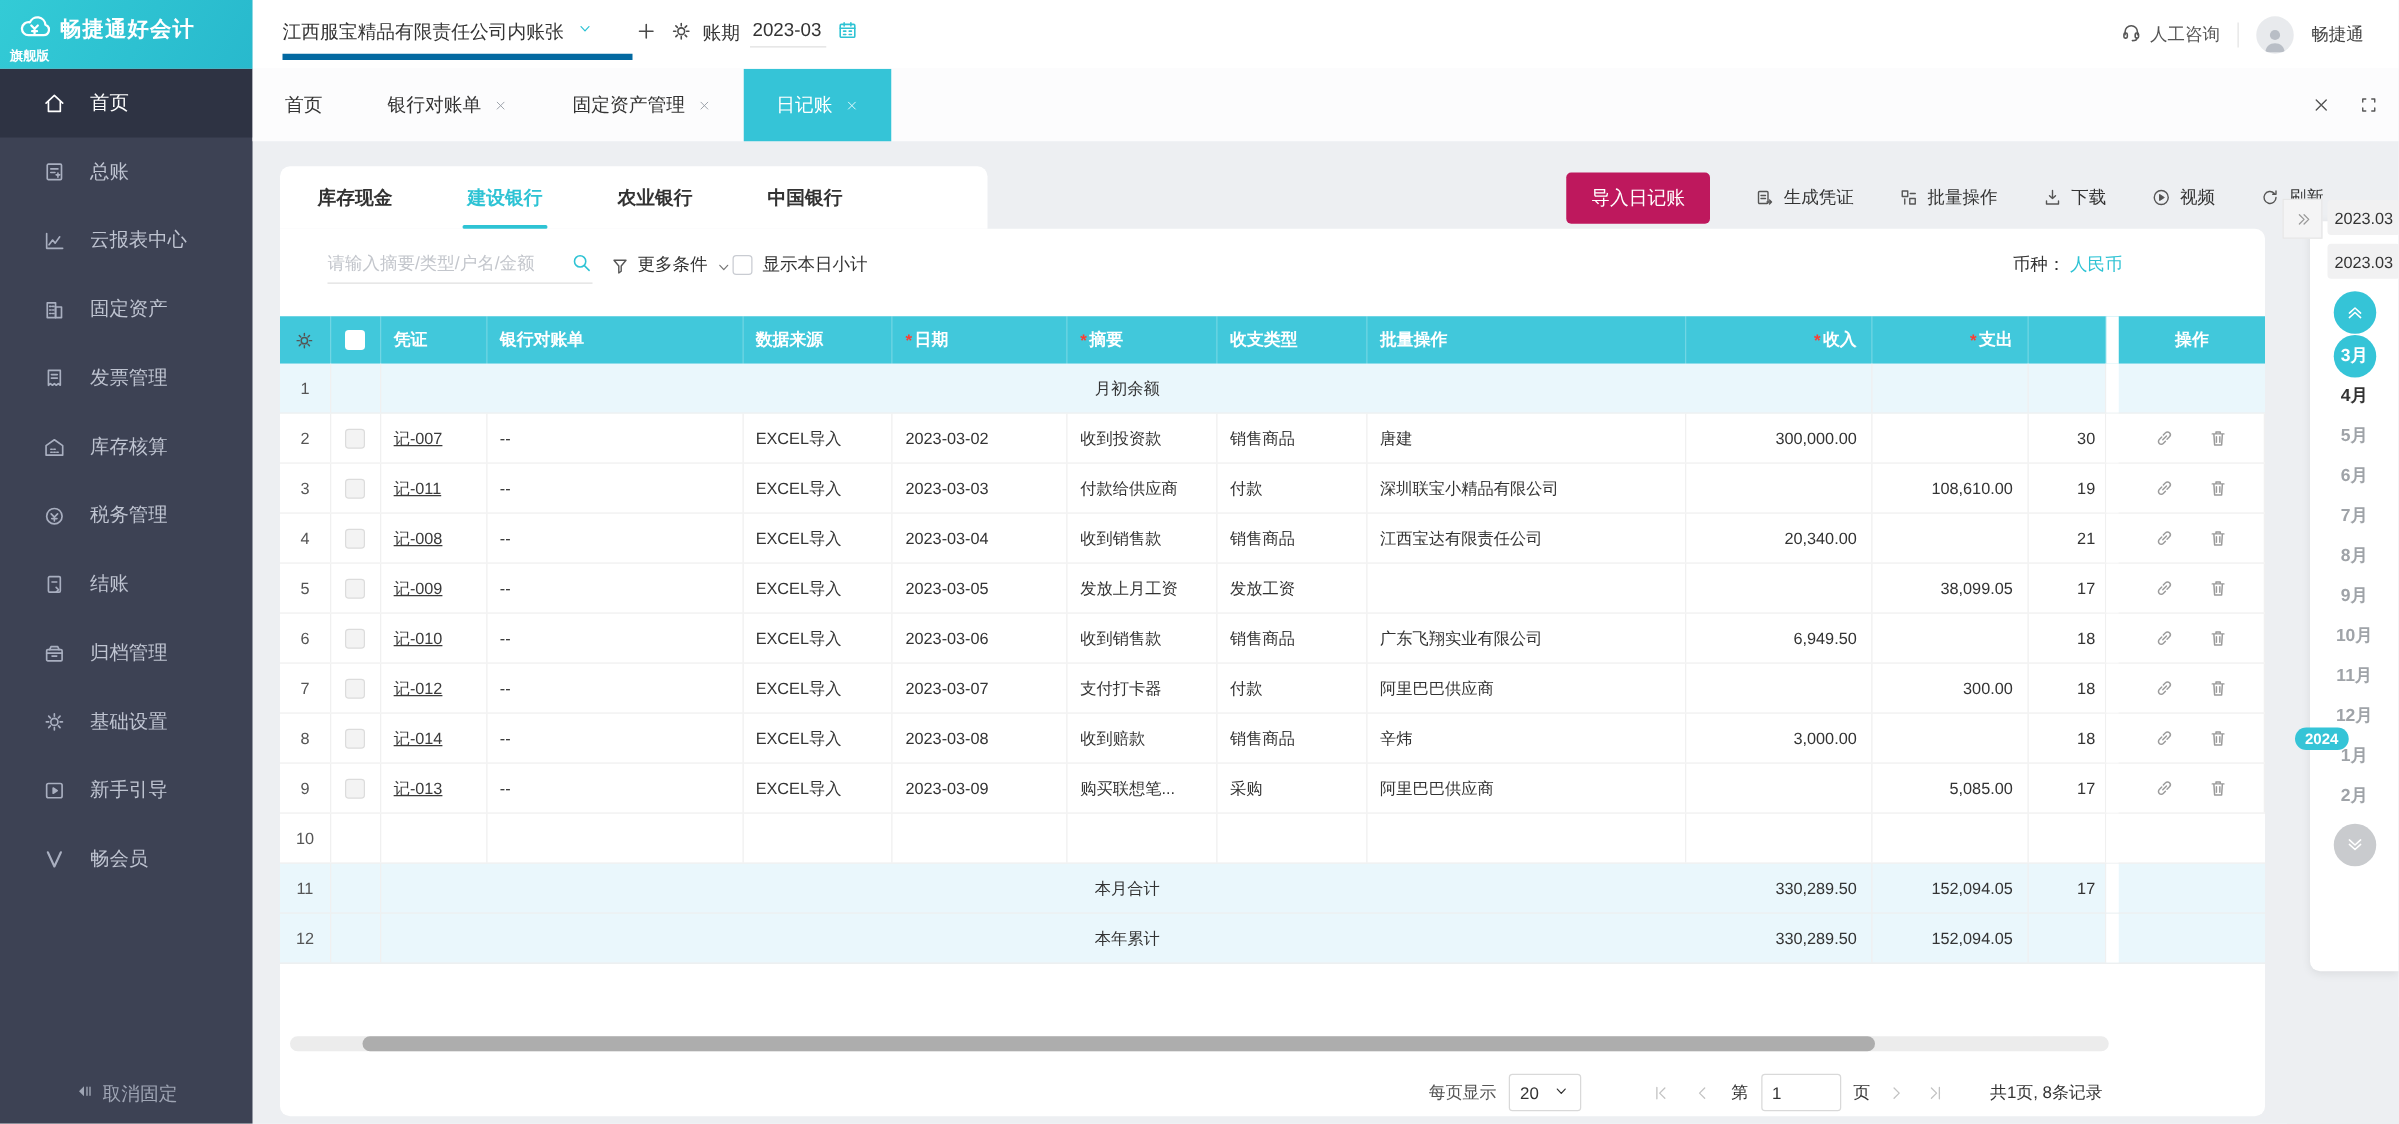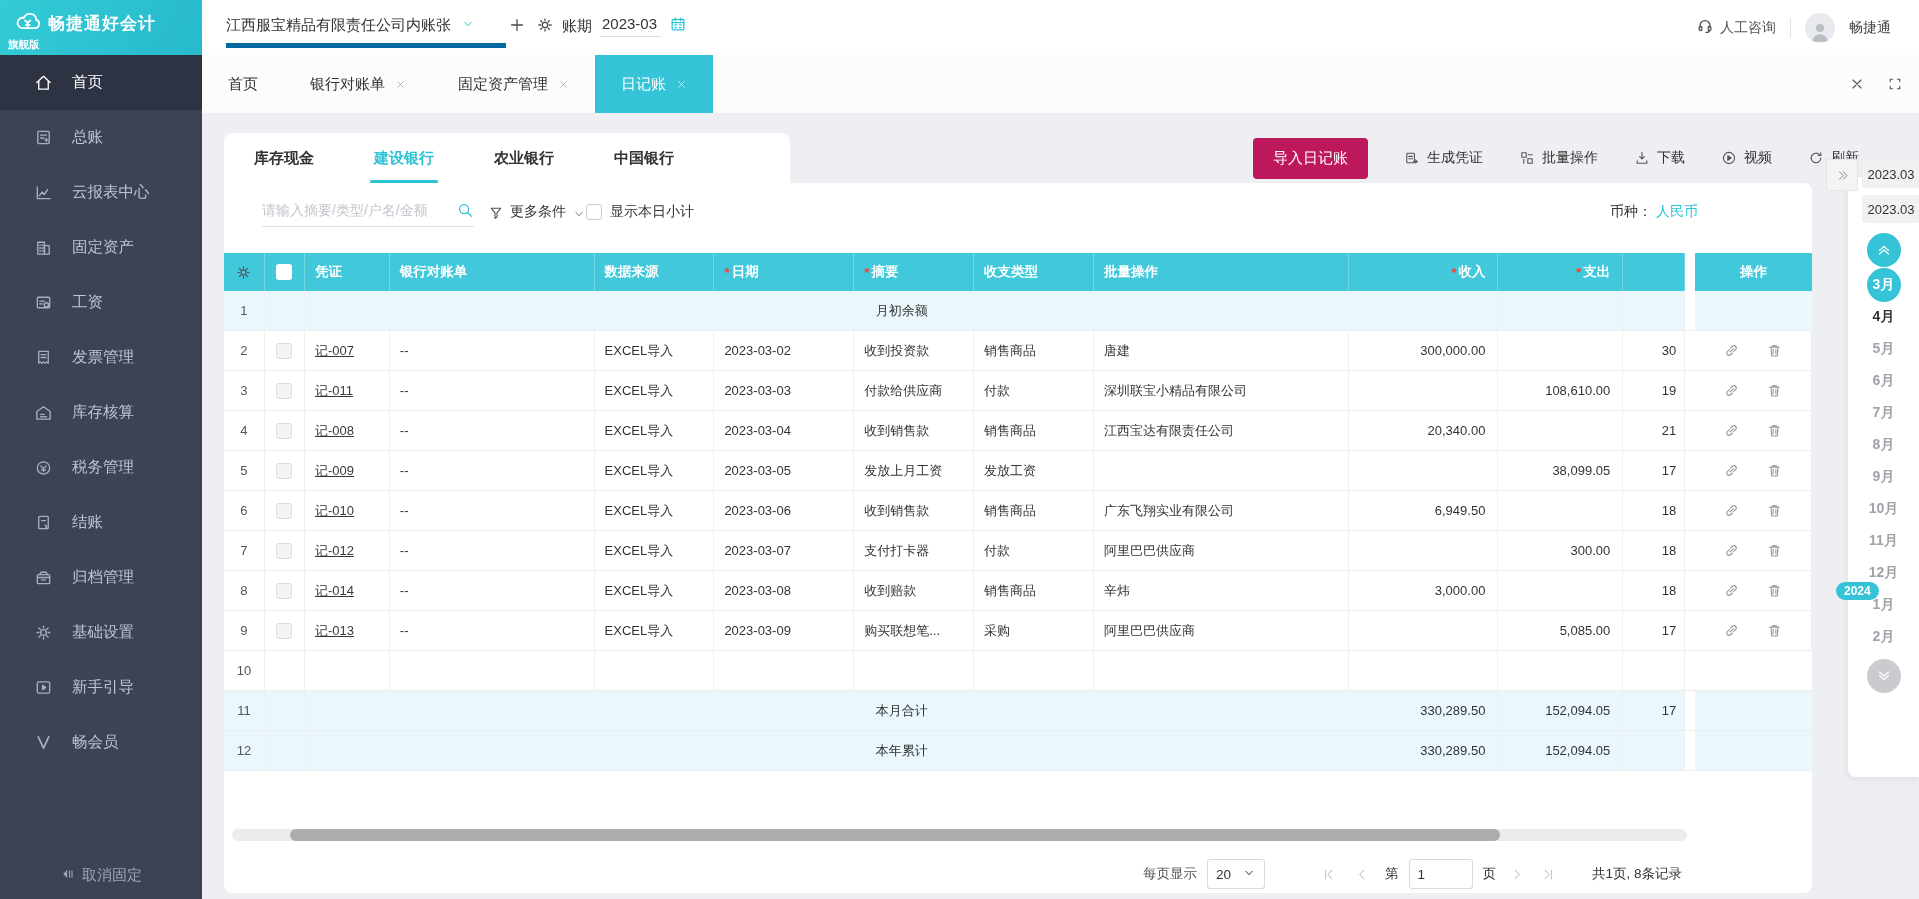--- a/index.html
+++ b/index.html
@@ -279,30 +279,20 @@
               <rect x="4" y="4.5" width="7" height="12.5"></rect>
               <rect x="11" y="8" width="5" height="9"></rect>
               <path d="M6 7.5h1.2M8.5 7.5h1.2M6 10.5h1.2M8.5 10.5h1.2M6 13.5h1.2M8.5 13.5h1.2"></path>
             </svg>
           </span>
                  <span>固定资产</span>
         </div>
         <div class="side-item">
           <span class="s-ico">
             <svg width="19" height="19" viewBox="0 0 20 20" fill="none" stroke="currentColor" stroke-width="1.4" stroke-linecap="round" stroke-linejoin="round">
-              <rect x="3.5" y="4.5" width="13" height="11" rx="1"></rect>
-              <path d="M6 8.5h5M6 11.5h3"></path>
-              <circle cx="13" cy="12.5" r="2.2"></circle>
-            </svg>
-          </span>
-                 <span>工资</span>
-        </div>
-        <div class="side-item">
-          <span class="s-ico">
-            <svg width="19" height="19" viewBox="0 0 20 20" fill="none" stroke="currentColor" stroke-width="1.4" stroke-linecap="round" stroke-linejoin="round">
               <path d="M5 3.5h10V16l-1.7-1.3L11.6 16l-1.6-1.3L8.4 16l-1.7-1.3L5 16z"></path>
               <path d="M7.5 7h5M7.5 10h5"></path>
             </svg>
           </span>
                  <span>发票管理</span>
         </div>
         <div class="side-item">
           <span class="s-ico">
             <svg width="19" height="19" viewBox="0 0 20 20" fill="none" stroke="currentColor" stroke-width="1.4" stroke-linecap="round" stroke-linejoin="round">
               <path d="M3 9l7-5 7 5v8H3z"></path>

